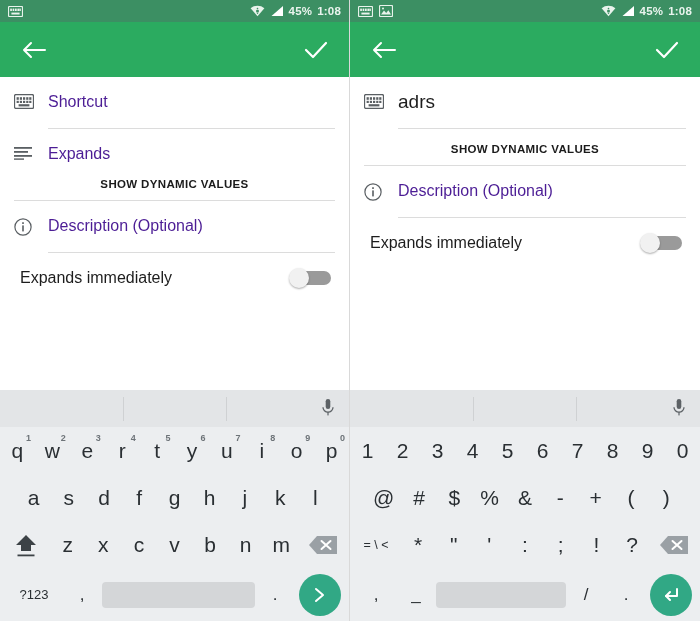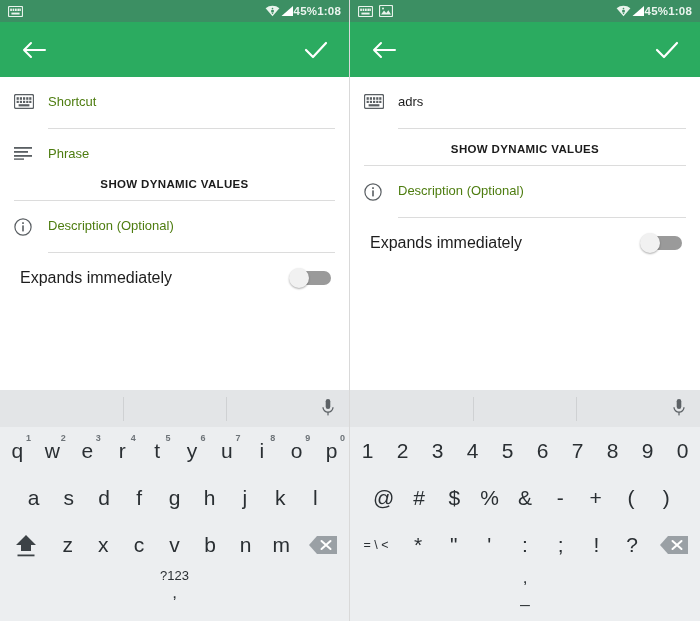--- a/index.html
+++ b/index.html
@@ -13,41 +13,41 @@
            display:flex; flex-direction:column; }
   .panel.left { border-right:1px solid #d9d9d9; }
 
   
   .statusbar {
     height:22px; background:#3c8f63; color:#e9f3ec;
     display:flex; align-items:center; padding:0 8px;
     font-size:11px; font-weight:bold; flex:none;
   }
   .sb-left { display:flex; align-items:center; gap:6px; }
-  .sb-right { margin-left:auto; display:flex; }
+  .sb-right { margin-left:auto; display:flex; gap:5px; }
   .sb-txt { font-size:11.5px; font-weight:bold; letter-spacing:.2px; color:#eaf4ee; }
   .ic { display:block; }
 
   
   .appbar {
     height:55px; background:#2bab60; flex:none;
     display:flex; align-items:center; padding:0 18px;
   }
   .appbar .spacer { flex:1; }
   .icon-btn { display:flex; align-items:center; justify-content:center;
               width:30px; height:30px; }
 
   
   .form { flex:none; padding:0 14px; }
   .row { display:flex; align-items:flex-start; padding-top:14px; }
   .row .gi { width:34px; flex:none; padding-top:3px; display:flex; }
   .row .field { flex:1; }
   .underline { height:1px; background:#dcdcdc; margin-top:16px; }
-  .ph { color:#4d7c0f; font-size:13px; line-height:21px; }
-  .val { color:#1d1d1d; font-size:13px; line-height:21px; }
+  .ph { color:#4c1d95; font-size:16px; line-height:21px; }
+  .val { color:#1d1d1d; font-size:19px; line-height:21px; }
 
   .dynbar { text-align:center; padding:10px 0 2px 0; }
   .dynbar span { font-size:11.5px; font-weight:bold; letter-spacing:.35px;
                  color:#1b1b1b;text-align:right; }
 
   .toggle-row { display:flex; align-items:center; padding:16px 4px 0 6px; }
   .toggle-row .lbl { font-size:16px; color:#1d1d1d; flex:1; }
   .switch { position:relative; width:42px; height:14px; }
   .switch .track { position:absolute; right:0; top:0; width:34px; height:14px;
                    border-radius:7px; background:#9a9a9a; }
@@ -69,21 +69,21 @@
          position:relative; height:100%; color:#2a2f33; }
   .key .lt { font-size:21px; line-height:1; }
   .key .num { position:absolute; top:6px; font-size:9px; color:#6d7378;
               font-weight:bold; transform:translateX(11px); }
   .row2 { padding:0 16px; }
   .row3 { padding:0 2px; }
   .key.wide { flex:1.35; }
   .key.small { font-size:12.5px; }
   .backspace { display:flex; align-items:center; justify-content:center; }
 
-  .krow4 { display:flex; align-items:center; height:53px; padding:0 6px;flex-direction:column; }
+  .krow4 { display:flex; align-items:center; height:53px; padding:0 6px; }
   .k4 { display:flex; align-items:center; justify-content:center;
         color:#2a2f33; height:100%; }
   .k4.mode { width:56px; font-size:13px; }
   .k4.punc { width:40px; font-size:17px; }
   .k4.space { flex:1; }
   .spacebar { width:100%; height:26px; border-radius:4px; background:#d4d6d8; }
   .enter { width:42px; height:42px; border-radius:50%; background:#31a885;
            display:flex; align-items:center; justify-content:center;
            margin-left:4px; margin-right:2px; }
 </style>
@@ -162,21 +162,21 @@
       <div class="row">
         <div class="gi">
           <svg width="20" height="14" viewBox="0 0 20 14">
             <rect x="0" y="1" width="18" height="1.8" fill="#5a5f63"></rect>
             <rect x="0" y="5" width="14" height="1.8" fill="#5a5f63"></rect>
             <rect x="0" y="9" width="18" height="1.8" fill="#5a5f63"></rect>
             <rect x="0" y="12.4" width="10" height="1.4" fill="#5a5f63"></rect>
           </svg>
         </div>
         <div class="field">
-          <div class="ph">Phrase</div>
+          <div class="ph">Expands</div>
         </div>
       </div>
 
       <div class="dynbar">
         <span>SHOW DYNAMIC VALUES</span>
       </div>
       <div class="underline" style="margin-top:6px;"></div>
 
       <div class="row">
         <div class="gi">

